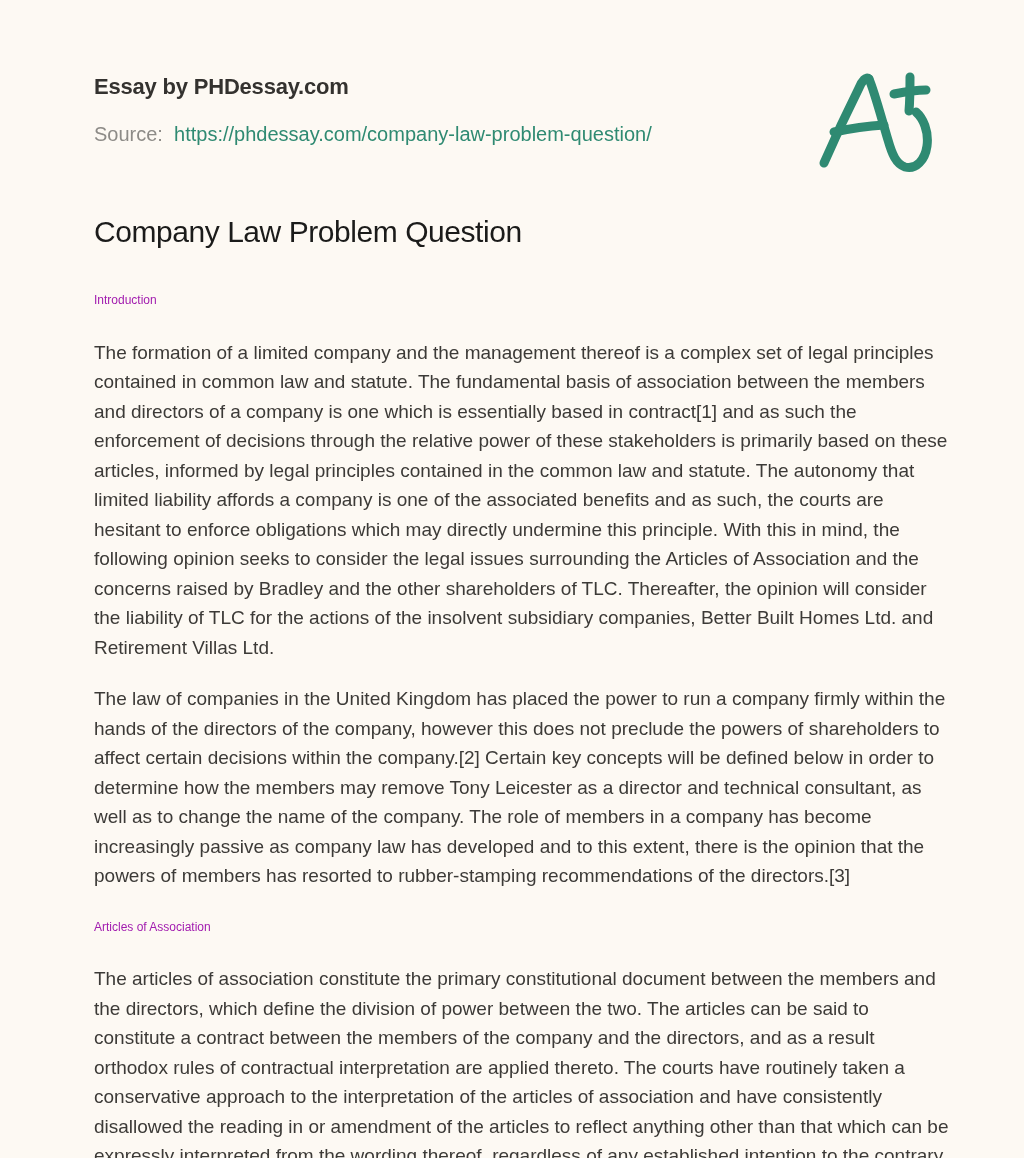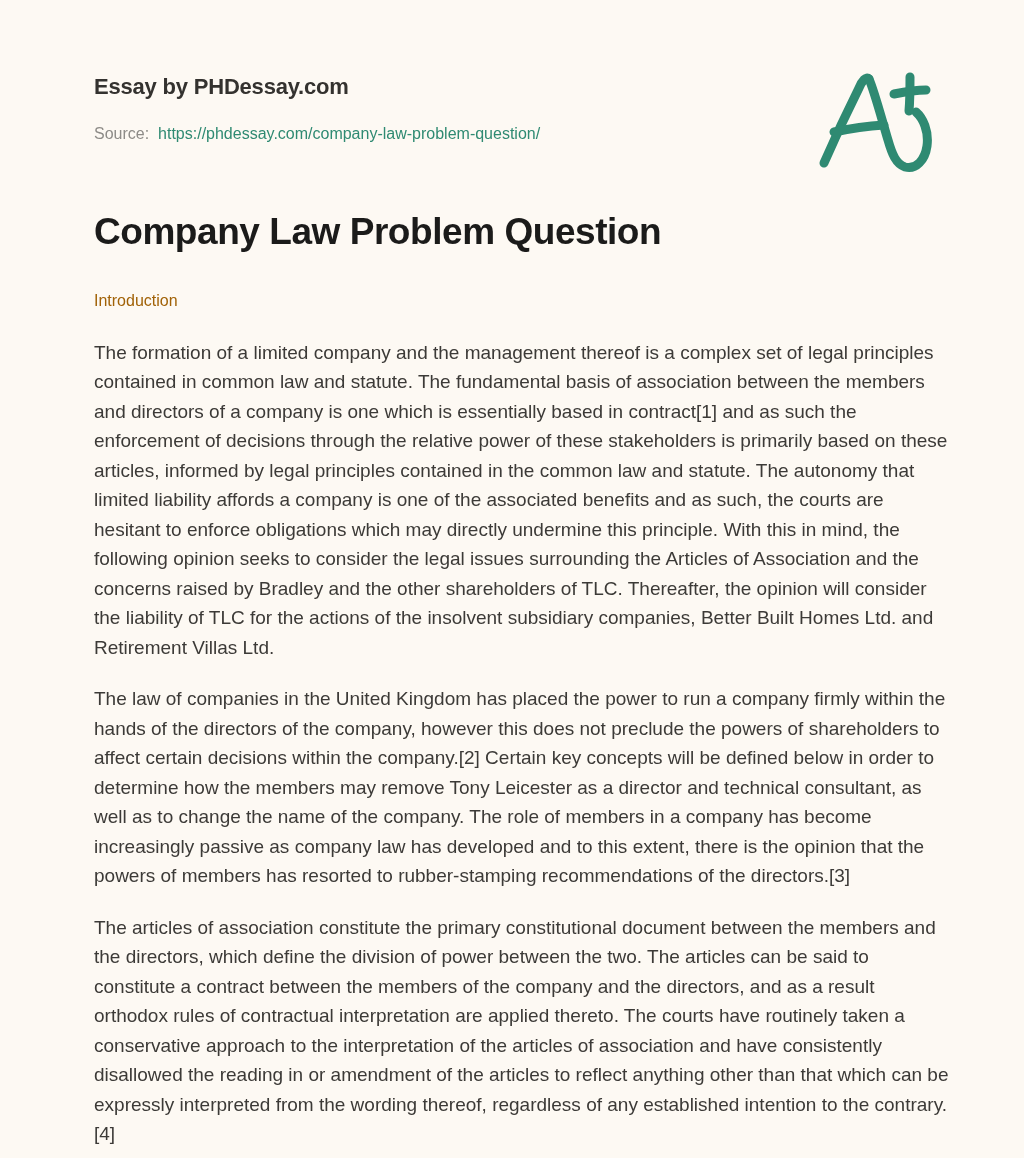--- a/index.html
+++ b/index.html
@@ -46,21 +46,21 @@
     letter-spacing: -0.2px;
     line-height: 30px;
     white-space: nowrap;
     text-align: right;
   }
 
   .source-line {
     position: absolute;
     left: 94px;
     top: 124px;
-    font-size: 16px;
+    font-size: 20px;
     line-height: 20px;
     white-space: nowrap;
     text-align: center;
   }
   .source-label {
     color: #8d8b87;
   }
   .source-url {
     color: #2f8a72;
     text-decoration: none;
@@ -78,32 +78,32 @@
 
   
   .article {
     position: absolute;
     left: 94px;
     top: 212px;
     width: 856px;
   }
 
   .article-title {
-    font-size: 37px;
-    font-weight: bold;
+    font-size: 30px;
+    font-weight: normal;
     color: #1b1b1a;
     letter-spacing: -0.45px;
     line-height: 40px;
     margin: 0 0 34px 0;
   }
 
   .section-heading {
-    font-size: 16px;
+    font-size: 12px;
     font-weight: normal;
-    color: #a16207;
+    color: #a21caf;
     line-height: 29.5px;
     margin: 12px 0 22px 0;
   }
 
   .body-paragraph {
     font-size: 19px;
     font-weight: normal;
     color: #3c3a37;
     line-height: 29.5px;
     margin: 0 0 22px 0;
@@ -150,20 +150,21 @@
 
     <h1 class="article-title">Company Law Problem Question</h1>
 
     <div class="section-heading">Introduction</div>
 
     <p class="body-paragraph">The formation of a limited company and the management thereof is a complex set of legal principles contained in common law and statute. The fundamental basis of association between the members and directors of a company is one which is essentially based in contract[1] and as such the enforcement of decisions through the relative power of these stakeholders is primarily based on these articles, informed by legal principles contained in the common law and statute. The autonomy that limited liability affords a company is one of the associated benefits and as such, the courts are hesitant to enforce obligations which may directly undermine this principle. With this in mind, the following opinion seeks to consider the legal issues surrounding the Articles of Association and the concerns raised by Bradley and the other shareholders of TLC. Thereafter, the opinion will consider the liability of TLC for the actions of the insolvent subsidiary companies, Better Built Homes Ltd. and Retirement Villas Ltd.</p>
 
 
     <p class="body-paragraph">The law of companies in the United Kingdom has placed the power to run a company firmly within the hands of the directors of the company, however this does not preclude the powers of shareholders to affect certain decisions within the company.[2] Certain key concepts will be defined below in order to determine how the members may remove Tony Leicester as a director and technical consultant, as well as to change the name of the company. The role of members in a company has become increasingly passive as company law has developed and to this extent, there is the opinion that the powers of members has resorted to rubber-stamping recommendations of the directors.[3]</p>
 
+    <div class="section-heading">Articles of Association</div>
 
     <p class="body-paragraph">The articles of association constitute the primary constitutional document between the members and the directors, which define the division of power between the two. The articles can be said to constitute a contract between the members of the company and the directors, and as a result orthodox rules of contractual interpretation are applied thereto. The courts have routinely taken a conservative approach to the interpretation of the articles of association and have consistently disallowed the reading in or amendment of the articles to reflect anything other than that which can be expressly interpreted from the wording thereof, regardless of any established intention to the contrary.[4]</p>
 
     <p class="body-paragraph">The intention of the members at the time of signature of the articles seems to be irrelevant for the purposes of interpreting and amending the articles, and therefore whether the members of TLC were in disagreement with the terms of the articles as drafted and amended by Tony Leicester is irrelevant for the purposes of rectification. The court has stated that it has no jurisdiction to rectify the articles in such an event.[5] This means that the court will not amend the articles, des</p>
 
   </div>
 
 </div>
 
 </body></html>

